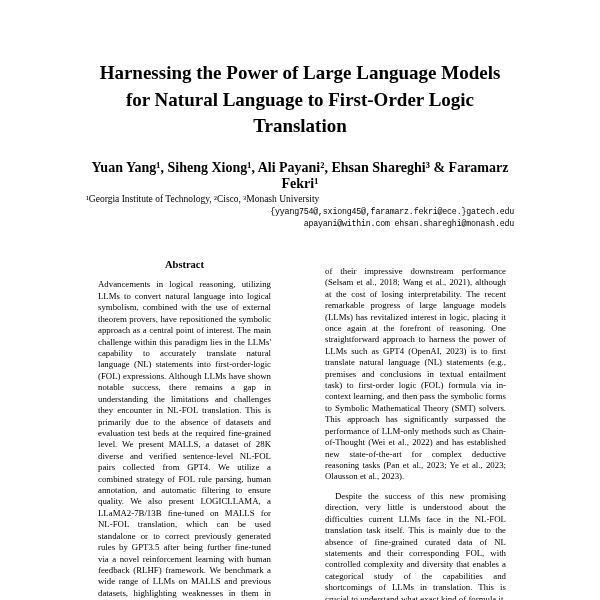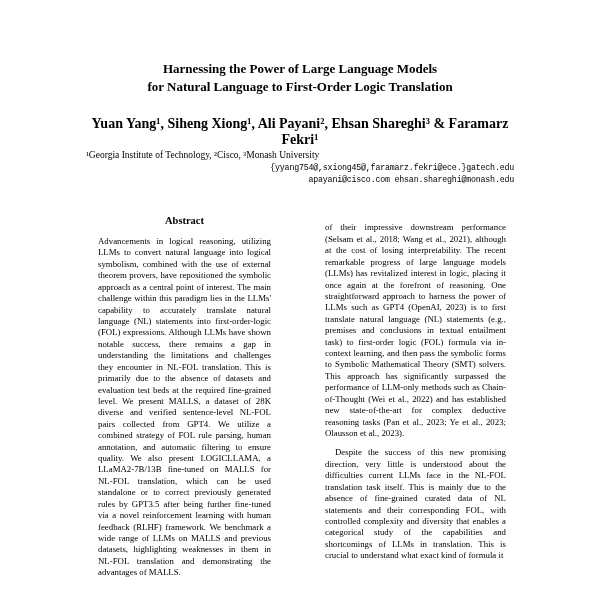--- a/index.html
+++ b/index.html
@@ -18,21 +18,21 @@
     box-sizing: border-box;
     width: 600px;
     height: 600px;
     padding: 60px 86px 0 86px;
     overflow: hidden;
     background: #ffffff;
   }
   .title {
     text-align: center;
     font-weight: bold;
-    font-size: 13px;
+    font-size: 19px;
     line-height: 1.4;
     margin: 0 0 20px 0;
   }
   .authors {
     text-align: center;
     font-weight: bold;
     font-size: 14px;
     margin: 0 0 2px 0;
   }
   .affiliations {
@@ -81,21 +81,21 @@
 
   <header>
     <h1 class="title">
       <span>Harnessing the Power of Large Language Models</span><br>
       <span>for Natural Language to First-Order Logic Translation</span>
     </h1>
 
     <p class="authors">Yuan Yang¹, Siheng Xiong¹, Ali Payani², Ehsan Shareghi³ &amp; Faramarz Fekri¹</p>
     <p class="affiliations">¹Georgia Institute of Technology, ²Cisco, ³Monash University</p>
     <p class="email-line">{yyang754@,sxiong45@,faramarz.fekri@ece.}gatech.edu</p>
-    <p class="email-line">apayani@cisco.com ehsan.shareghi@monash.edu</p>
+    <p class="email-line">apayani@within.com ehsan.shareghi@monash.edu</p>
   </header>
 
   <div class="columns">
 
     <div class="col">
       <div class="abstract-heading">Abstract</div>
       <p class="abstract-body">Advancements in logical reasoning, utilizing LLMs to convert natural language into logical symbolism, combined with the use of external theorem provers, have repositioned the symbolic approach as a central point of interest. The main challenge within this paradigm lies in the LLMs' capability to accurately translate natural language (NL) statements into first-order-logic (FOL) expressions. Although LLMs have shown notable success, there remains a gap in understanding the limitations and challenges they encounter in NL-FOL translation. This is primarily due to the absence of datasets and evaluation test beds at the required fine-grained level. We present MALLS, a dataset of 28K diverse and verified sentence-level NL-FOL pairs collected from GPT4. We utilize a combined strategy of FOL rule parsing, human annotation, and automatic filtering to ensure quality. We also present LOGICLLAMA, a LLaMA2-7B/13B fine-tuned on MALLS for NL-FOL translation, which can be used standalone or to correct previously generated rules by GPT3.5 after being further fine-tuned via a novel reinforcement learning with human feedback (RLHF) framework. We benchmark a wide range of LLMs on MALLS and previous datasets, highlighting weaknesses in them in NL-FOL translation and demonstrating the advantages of MALLS.</p>
     </div>
 
     <div class="col">

